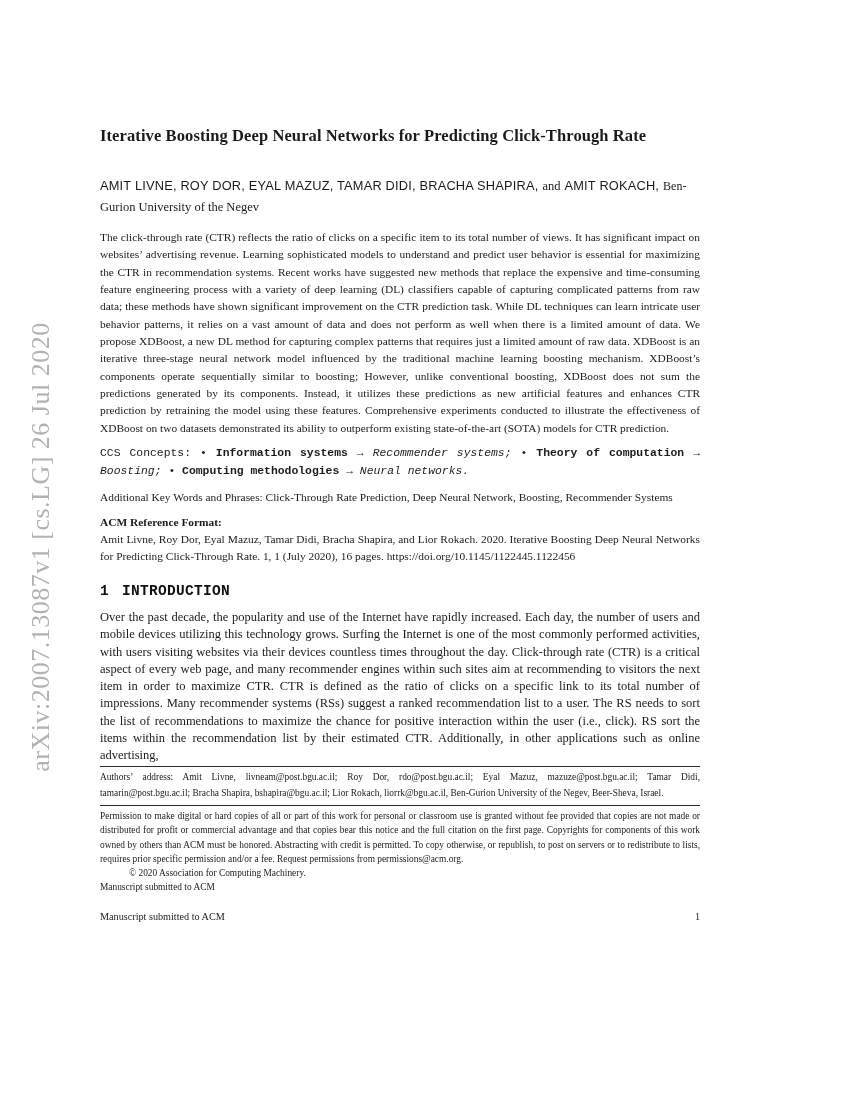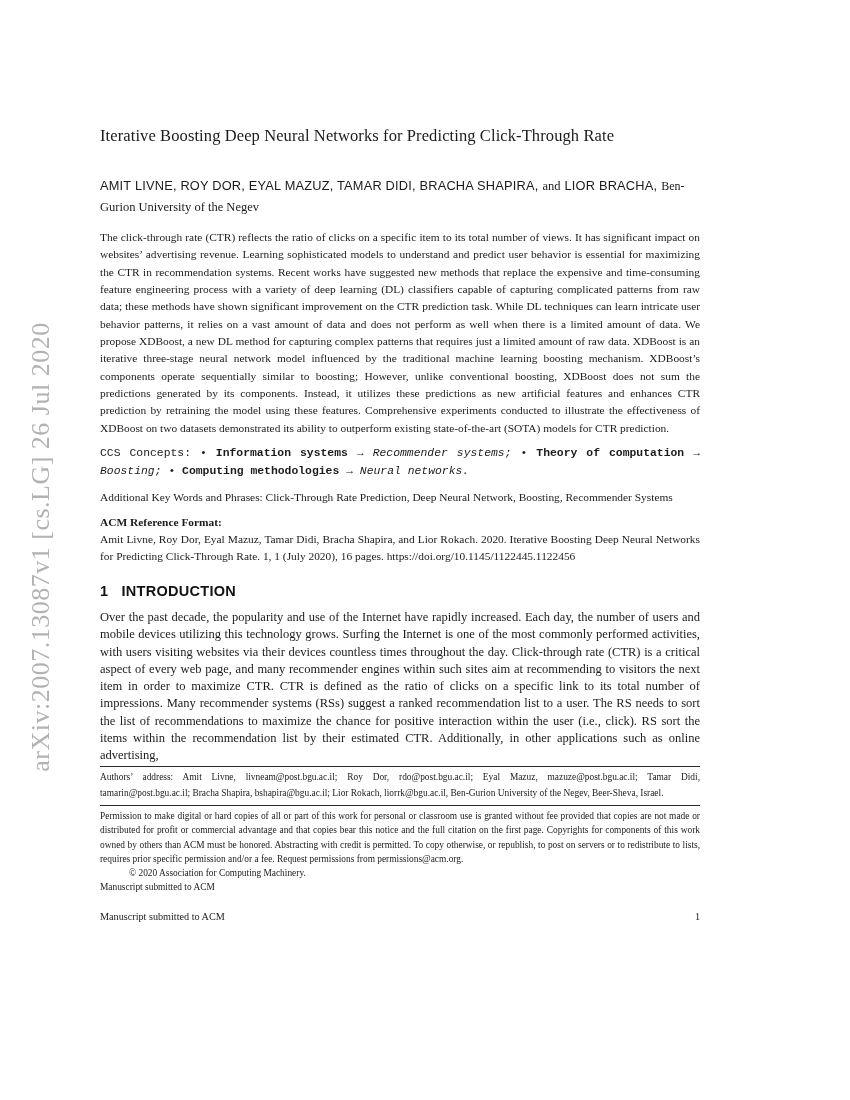--- a/index.html
+++ b/index.html
@@ -27,21 +27,21 @@
     white-space: nowrap;
     font-family: "Liberation Serif", serif;
     font-size: 26px;
     color: #b2b2b2;
     letter-spacing: 0.5px;
   }
 
   .title {
     top: 126px;
     font-size: 16.5px;
-    font-weight: normal;
+    font-weight: bold;
     letter-spacing: 0.1px;
   }
 
   .authors-line1 { top: 176px; white-space: nowrap; }
   .author-names {
     font-family: "Liberation Sans", sans-serif;
     font-size: 12.8px;
     letter-spacing: 0.2px;
   }
   .author-and { font-size: 12.5px; }
@@ -63,21 +63,21 @@
   }
   .ccs { top: 445px; text-align: justify; font-family: Liberation Mono, monospace; }
   .keywords { top: 489px; }
   .acmref-heading { top: 514px; font-weight: bold; }
   .acmref-text { top: 531px; line-height: 17.2px; text-align: justify; }
   .doi { color: #1b1b1b; text-decoration: none; }
 
   .section-heading {
     top: 583px;
     margin: 0;
-    font-family: Liberation Sans, sans-serif;
+    font-family: Liberation Mono, monospace;
     font-size: 14.5px;
     font-weight: bold;
     letter-spacing: 0.3px;
     color: #111;
   }
   .sec-num { margin-right: 13px; }
 
   .intro-para {
     top: 609px;
     font-size: 12.5px;
@@ -109,21 +109,21 @@
 </style>
 </head>
 <body>
 
 <div id="page">
 
   <div id="watermark" style="color: rgb(178, 178, 178);">arXiv:2007.13087v1  [cs.LG]  26 Jul 2020</div>
 
   <h1 class="abs title" style="margin:0;">Iterative Boosting Deep Neural Networks for Predicting Click-Through Rate</h1>
 
-  <div class="abs authors-line1"><span class="author-names">AMIT LIVNE, ROY DOR, EYAL MAZUZ, TAMAR DIDI, BRACHA SHAPIRA,</span> <span class="author-and">and</span> <span class="author-names">LIOR BRACHA,</span> <span class="affiliation">Ben-</span></div>
+  <div class="abs authors-line1"><span class="author-names">AMIT LIVNE, ROY DOR, EYAL MAZUZ, TAMAR DIDI, BRACHA SHAPIRA,</span> <span class="author-and">and</span> <span class="author-names">AMIT ROKACH,</span> <span class="affiliation">Ben-</span></div>
   <div class="abs authors-line2">Gurion University of the Negev</div>
 
   <p class="abs abstract">The click-through rate (CTR) reflects the ratio of clicks on a specific item to its total number of views. It has significant impact on websites’ advertising revenue. Learning sophisticated models to understand and predict user behavior is essential for maximizing the CTR in recommendation systems. Recent works have suggested new methods that replace the expensive and time-consuming feature engineering process with a variety of deep learning (DL) classifiers capable of capturing complicated patterns from raw data; these methods have shown significant improvement on the CTR prediction task. While DL techniques can learn intricate user behavior patterns, it relies on a vast amount of data and does not perform as well when there is a limited amount of data. We propose XDBoost, a new DL method for capturing complex patterns that requires just a limited amount of raw data. XDBoost is an iterative three-stage neural network model influenced by the traditional machine learning boosting mechanism. XDBoost’s components operate sequentially similar to boosting; However, unlike conventional boosting, XDBoost does not sum the predictions generated by its components. Instead, it utilizes these predictions as new artificial features and enhances CTR prediction by retraining the model using these features. Comprehensive experiments conducted to illustrate the effectiveness of XDBoost on two datasets demonstrated its ability to outperform existing state-of-the-art (SOTA) models for CTR prediction.</p>
 
   <p class="abs meta ccs"><span>CCS Concepts:</span> <span>•</span> <b>Information systems</b> <span>→</span> <i>Recommender systems;</i> <span>•</span> <b>Theory of computation</b> <span>→</span> <i>Boosting;</i> <span>•</span> <b>Computing methodologies</b> <span>→</span> <i>Neural networks.</i></p>
 
   <p class="abs meta acmref-heading">ACM Reference Format:</p>
 
   <p class="abs meta keywords">Additional Key Words and Phrases: Click-Through Rate Prediction, Deep Neural Network, Boosting, Recommender Systems</p>
   <p class="abs meta acmref-text"><span>Amit Livne, Roy Dor, Eyal Mazuz, Tamar Didi, Bracha Shapira, and Lior Rokach. 2020. Iterative Boosting Deep Neural Networks for Predicting Click-Through Rate.  1, 1 (July 2020), 16 pages. </span><a class="doi" href="#">https://doi.org/10.1145/1122445.1122456</a></p>

